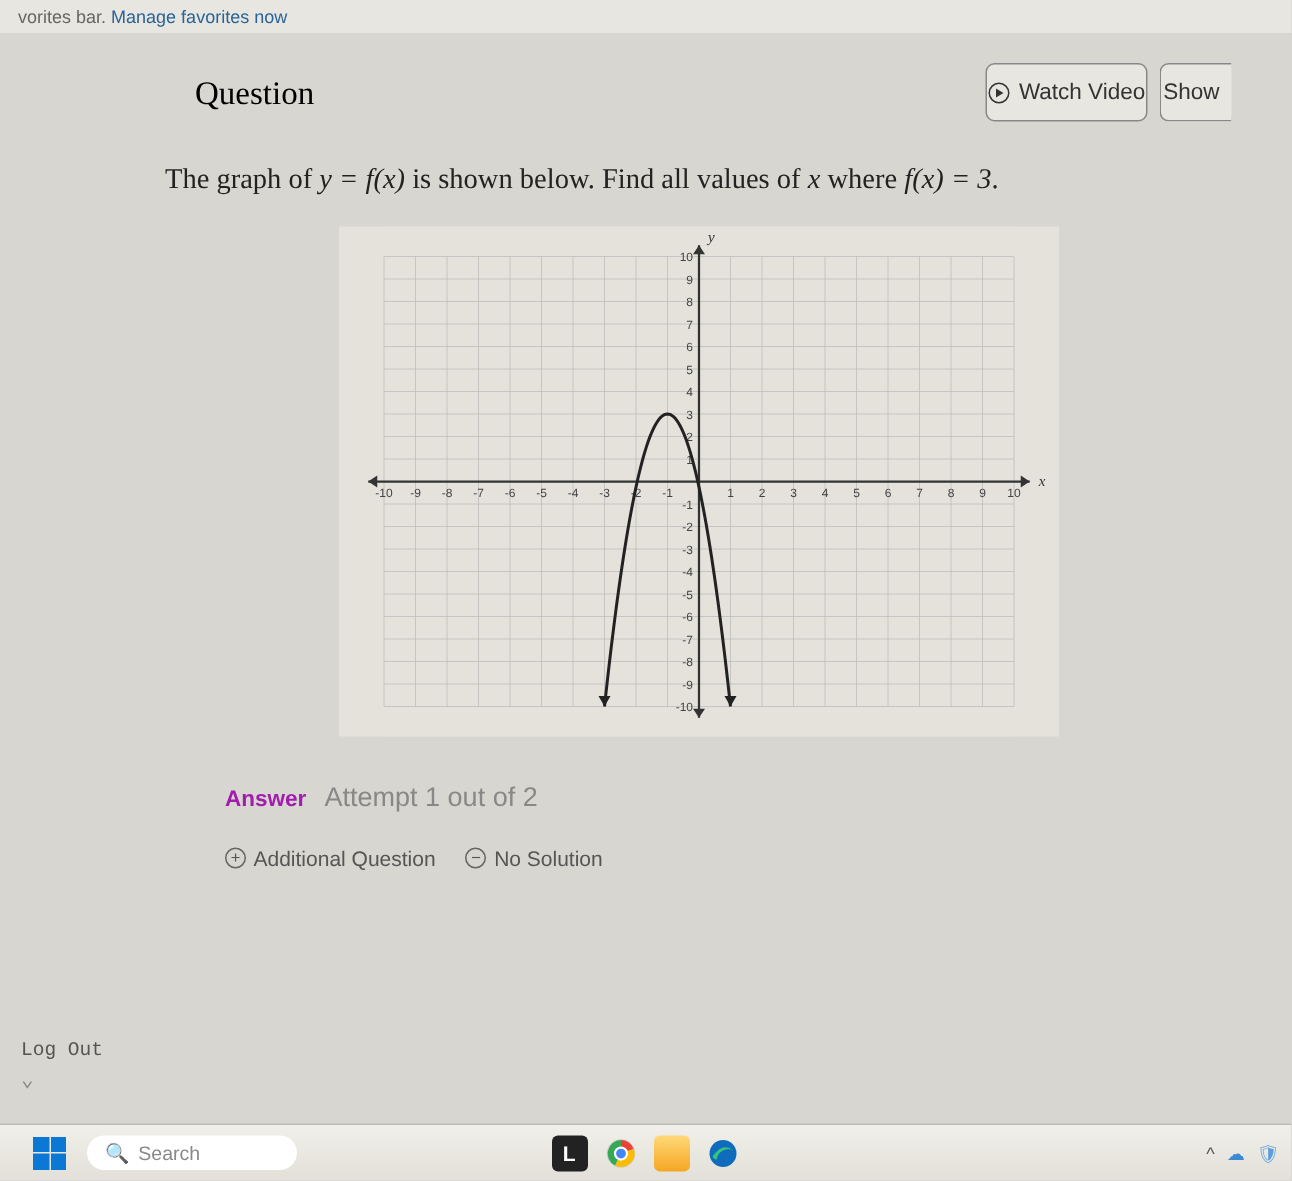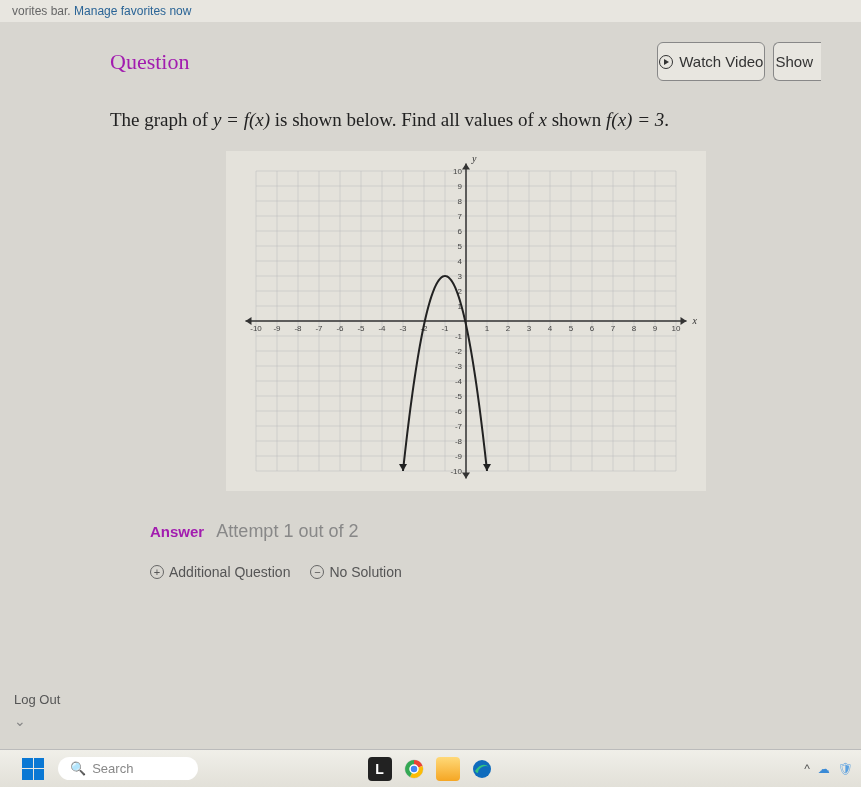--- a/index.html
+++ b/index.html
@@ -22,22 +22,23 @@
   .content {
     padding: 20px 40px 0 110px;
   }
   .header-row {
     display: flex;
     align-items: center;
     margin-bottom: 28px;
   }
   .question-title {
     font-size: 22px;
-    color: #a21caf;
+    color: #000000;
     flex: 1;
+    margin-left: 20px;
   }
   .btn {
     border: 1px solid #888;
     background: #e8e6e0;
     border-radius: 6px;
     padding: 10px 1px;
     font-size: 15px;
     font-family: Arial, sans-serif;
     color: #333;
     display: inline-flex;
@@ -101,21 +102,21 @@
   }
   .circ {
     width: 14px; height: 14px; border: 1.2px solid #666; border-radius: 50%;
     display: inline-flex; align-items: center; justify-content: center;
     font-size: 11px; line-height: 1;
   }
   .sidebar {
     position: absolute;
     left: 14px;
     bottom: 58px;
-    font-family: Liberation Sans, sans-serif;
+    font-family: Liberation Mono, monospace;
     font-size: 13px;
     color: #555;
     display: flex;
     align-items: center;
     gap: 6px;
   }
   .chev { font-size: 14px; color: #888; cursor: pointer;}
   .taskbar {
     position: absolute;
     bottom: 0; left: 0; right: 0;
@@ -175,21 +176,21 @@
     <div class="btn">
       <span class="play-icon"></span>
       <span>Watch Video</span>
     </div>
     <div class="btn cutoff">
       <span>Show</span>
     </div>
   </div>
 
   <div class="prompt">
-    <span>The graph of </span><span class="math-i">y = f(x)</span><span> is shown below. Find all values of </span><span class="math-i">x</span><span> shown </span><span class="math-i">f(x) = 3</span><span>.</span>
+    <span>The graph of </span><span class="math-i">y = f(x)</span><span> is shown below. Find all values of </span><span class="math-i">x</span><span> where </span><span class="math-i">f(x) = 3</span><span>.</span>
   </div>
 
   <div class="graph-wrap">
     <div class="graph">
       <svg viewBox="0 0 480 340" id="chart-svg">
           <rect x="30" y="0" width="420" height="340" fill="#e4e2db"></rect>
           <line x1="30" y1="20" x2="30" y2="320" class="grid-line"></line>
           <line x1="30" y1="320" x2="450" y2="320" class="grid-line"></line>
           <line x1="51" y1="20" x2="51" y2="320" class="grid-line"></line>
           <line x1="30" y1="305" x2="450" y2="305" class="grid-line"></line>

